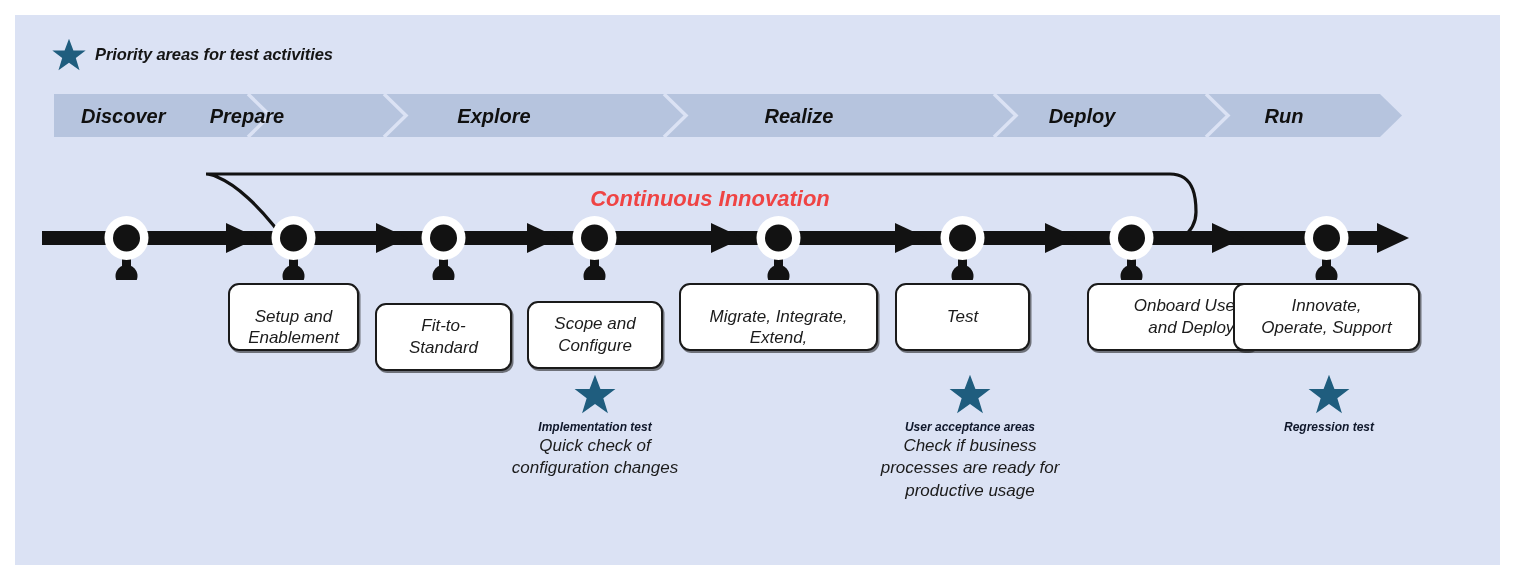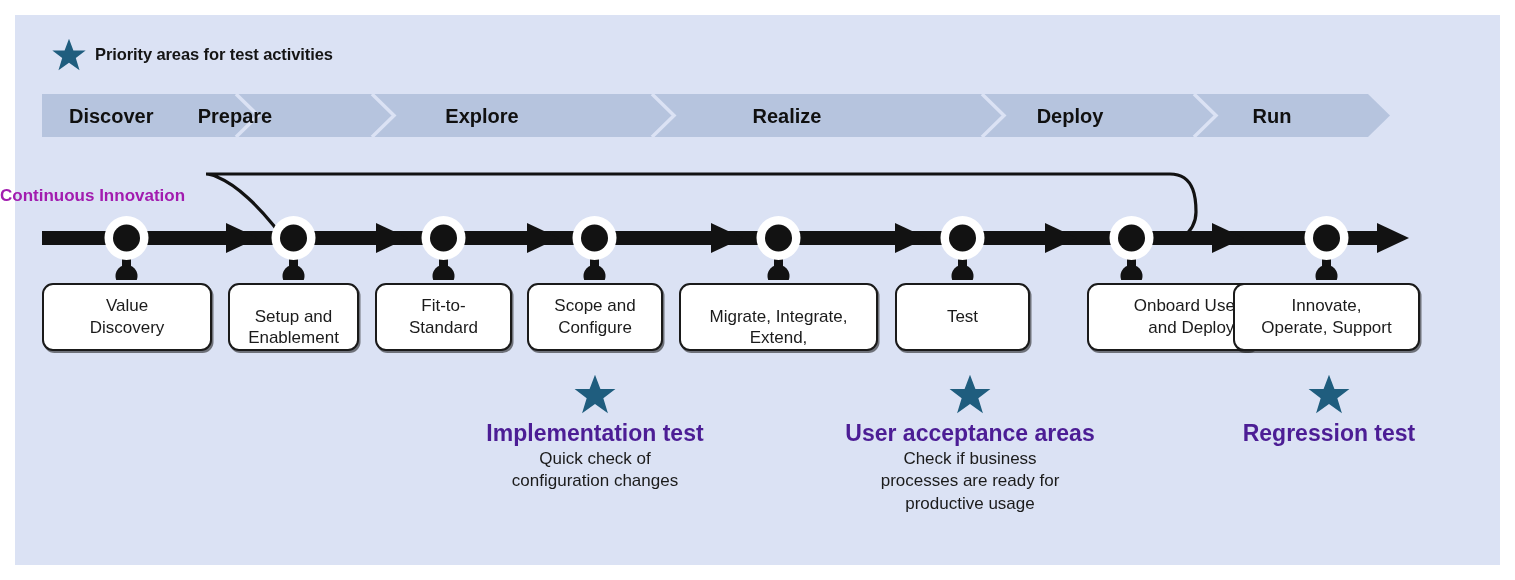--- a/index.html
+++ b/index.html
@@ -1,47 +1,47 @@
 <!DOCTYPE html>
 <html><head>
 <meta charset="utf-8">
 <style>
   html,body{margin:0;padding:0;background:#ffffff;}
   body{width:1515px;height:580px;font-family:"Liberation Sans",sans-serif;overflow:hidden;}
-  #stage{position:relative;width:1515px;height:504px;background:#ffffff;}
+  #stage{position:relative;width:1515px;height:504px;background:#ffffff;font-style:italic;}
   #panel{position:absolute;left:15px;top:15px;width:1485px;height:550px;background:#dbe2f4;}
 
   
   #legend{position:absolute;left:52px;top:38px;display:flex;align-items:center;gap:9px;}
   .star{display:block;}
   #legend-label{font-size:16.5px;font-weight:bold;color:#151515;letter-spacing:-0.1px;white-space:nowrap;}
 
   
-  #phases{position:absolute;left:42px;top:94px;width:1348px;height:43px;}
+  #phases{position:absolute;left:54px;top:94px;width:1348px;height:43px;}
   #phases svg{display:block;}
   .phase-label{font-size:20px;font-weight:bold;fill:#101010;font-family:"Liberation Sans",sans-serif;}
 
   
   #flow{position:absolute;left:0px;top:150px;width:1500px;height:130px;}
 
   
-  #loop-caption{position:absolute;left:0;top:186px;width:1420px;
-                font-size:17px;font-weight:bold;color:#a21caf;}
+  #loop-caption{position:absolute;left:0;top:186px;width:1420px;text-align:center;
+                font-size:22px;font-weight:bold;color:#ef4444;}
 
   
   .stage-box{position:absolute;top:283px;height:68px;background:#ffffff;border:2px solid #1a1a1a;
              border-radius:11px;display:flex;align-items:center;justify-content:center;
              box-sizing:border-box;box-shadow:1.5px 2px 0 rgba(20,20,20,.55);}
   .stage-box span{font-size:17px;color:#1b1b1b;line-height:1.28;text-align:center;
                   padding:0 7px;display:block;}
 
   
   .note{position:absolute;top:374px;text-align:center;}
   .note .star-wrap{display:flex;justify-content:center;margin-bottom:6px;}
-  .note-title{font-size:23px;font-weight:bold;color:#4c1d95;margin-bottom:1px;}
+  .note-title{font-size:12px;font-weight:bold;color:#0f172a;margin-bottom:1px;}
   .note-body{font-size:17px;color:#1b1b1b;line-height:1.32;}
 </style>
 </head>
 <body>
 
 <div id="stage">
   <div id="panel"></div>
 
   <div id="legend">
     <span>
@@ -123,30 +123,27 @@
         <circle cx="962.5" cy="88" r="22" fill="#ffffff"></circle>
           <circle cx="962.5" cy="88" r="13.5" fill="#121212"></circle>
         <circle cx="1131.5" cy="88" r="22" fill="#ffffff"></circle>
           <circle cx="1131.5" cy="88" r="13.5" fill="#121212"></circle>
         <circle cx="1326.5" cy="88" r="22" fill="#ffffff"></circle>
           <circle cx="1326.5" cy="88" r="13.5" fill="#121212"></circle>
       </g>
     </svg>
   </div>
 
-  <div class="stage-box" style="left:42px;width:170px;">
-      <span>Value<br>Discovery</span>
-    </div>
   <div class="stage-box" style="left:228px;width:131px;align-items:flex-end;">
       <span>Setup and<br>Enablement</span>
     </div>
-  <div class="stage-box" style="left:375px;width:137px;">
+  <div class="stage-box" style="left:375px;width:137px;margin-top:20px;">
       <span>Fit-to-<br>Standard</span>
     </div>
-  <div class="stage-box" style="left:527px;width:136px;">
+  <div class="stage-box" style="left:527px;width:136px;margin-top:18px;">
       <span>Scope and<br>Configure</span>
     </div>
   <div class="stage-box" style="left:679px;width:199px;align-items:flex-end;">
       <span>Migrate, Integrate,<br>Extend,</span>
     </div>
   <div class="stage-box" style="left:895px;width:135px;">
       <span>Test</span>
     </div>
   <div class="stage-box" style="left:1087px;width:171px;justify-content:flex-end;">
       <span>Onboard Users<br>and Deploy</span>

